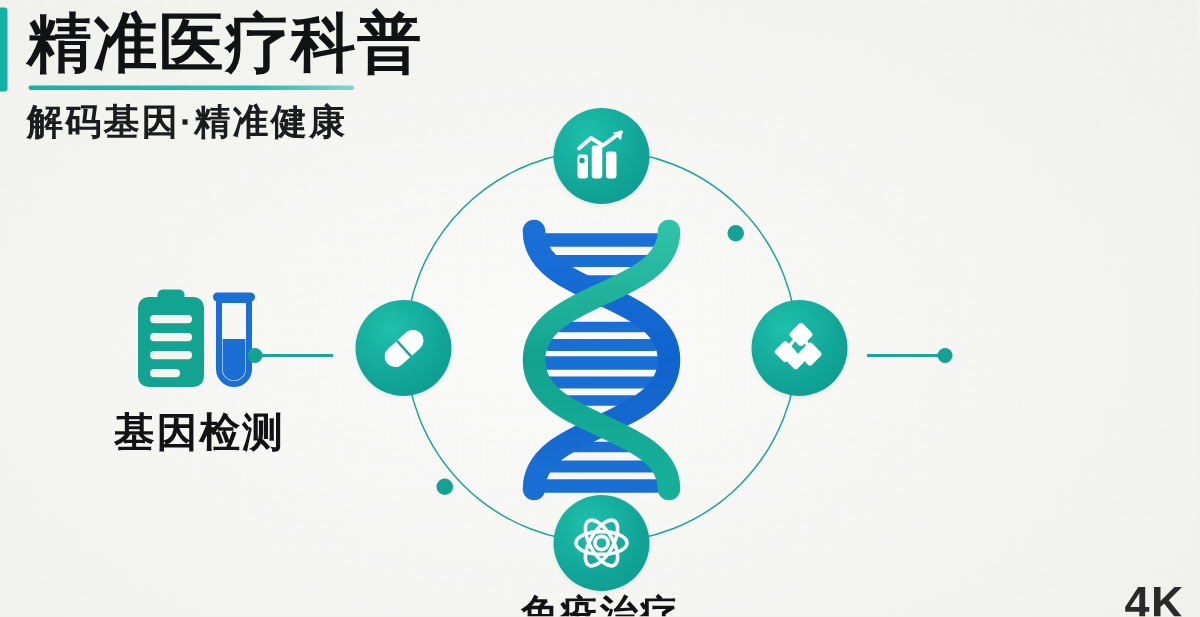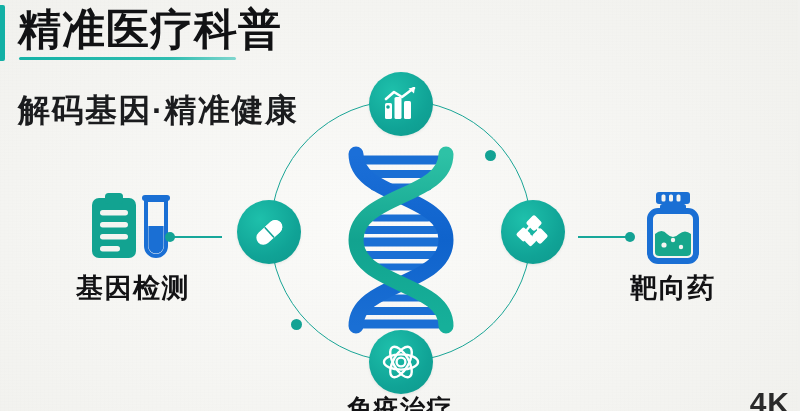--- a/index.html
+++ b/index.html
@@ -31,22 +31,22 @@
     font-size:43px;line-height:54px;font-weight:700;color:#111214;
     letter-spacing:1px;white-space:nowrap;
   }
   #title-rule{
     position:absolute;left:19px;top:57px;width:217px;height:3px;
     background:linear-gradient(90deg,#15b3a7 0%,#2fbdb0 70%,#7fd6ce 100%);
     border-radius:2px;
   }
   #subtitle{
     position:absolute;left:18px;top:64px;
-    font-size:32px;line-height:36px;font-weight:700;color:#1b1c1e;
-    letter-spacing:1.5px;white-space:nowrap;margin-top:28px;
+    font-size:24px;line-height:36px;font-weight:700;color:#1b1c1e;
+    letter-spacing:1.5px;white-space:nowrap;
   }
   
   #diagram{position:absolute;left:228px;top:78px;width:344px;height:333px;}
   #ring{
     position:absolute;left:42px;top:22px;width:262px;height:262px;
     border:1.6px solid #1aa596;border-radius:50%;box-sizing:border-box;
   }
   .ring-dot{
     position:absolute;width:11px;height:11px;border-radius:50%;
     background:#13a294;
@@ -115,40 +115,20 @@
         <path d="M60 8 h20 v46 a10 10 0 0 1 -20 0 z" fill="none" stroke="#1a6fd4" stroke-width="4"></path>
         <rect x="56" y="3" width="28" height="6" rx="3" fill="#1a6fd4"></rect>
         <path d="M62.4 34 h15.2 v20 a7.6 7.6 0 0 1 -15.2 0 z" fill="#1a6fd4"></path>
       </svg>
     </div>
     <div class="side-label">基因检测</div>
   </div>
   <div class="connector" id="conn-left"></div>
   <div class="connector-dot" id="conn-left-dot"></div>
 
-  <div class="side" id="side-right">
-    <div class="side-icon">
-      <svg width="80" height="74" viewBox="0 0 80 74" aria-hidden="true">
-
-        <rect x="23" y="2" width="34" height="12" rx="3" fill="#1a6fd4"></rect>
-        <rect x="28.5" y="4.5" width="4" height="7" rx="1.6" fill="#f4f4f1"></rect>
-        <rect x="36" y="4.5" width="4" height="7" rx="1.6" fill="#f4f4f1"></rect>
-        <rect x="43.5" y="4.5" width="4" height="7" rx="1.6" fill="#f4f4f1"></rect>
-        <rect x="27" y="14" width="26" height="7" rx="2.5" fill="#1a6fd4"></rect>
-
-        <rect x="17" y="21" width="46" height="50" rx="8" fill="none" stroke="#1a6fd4" stroke-width="6"></rect>
-
-        <path d="M22 44 q7 -6 12 0 q6 6 12 0 q6 -5 12 0 v18 a4 4 0 0 1 -4 4 H26 a4 4 0 0 1 -4 -4 z" fill="#17a78c"></path>
-        <circle cx="31" cy="55" r="2.6" fill="#f4f4f1"></circle>
-        <circle cx="40" cy="50" r="2.2" fill="#f4f4f1"></circle>
-        <circle cx="48" cy="57" r="2.2" fill="#f4f4f1"></circle>
-      </svg>
-    </div>
-    <div class="side-label">靶向药</div>
-  </div>
   <div class="connector" id="conn-right"></div>
   <div class="connector-dot" id="conn-right-dot"></div>
 
   <div id="diagram">
 
     <div id="ring"></div>
     <div class="ring-dot" id="ring-dot-ne"></div>
     <div class="ring-dot" id="ring-dot-sw"></div>
 
     <div id="helix">

